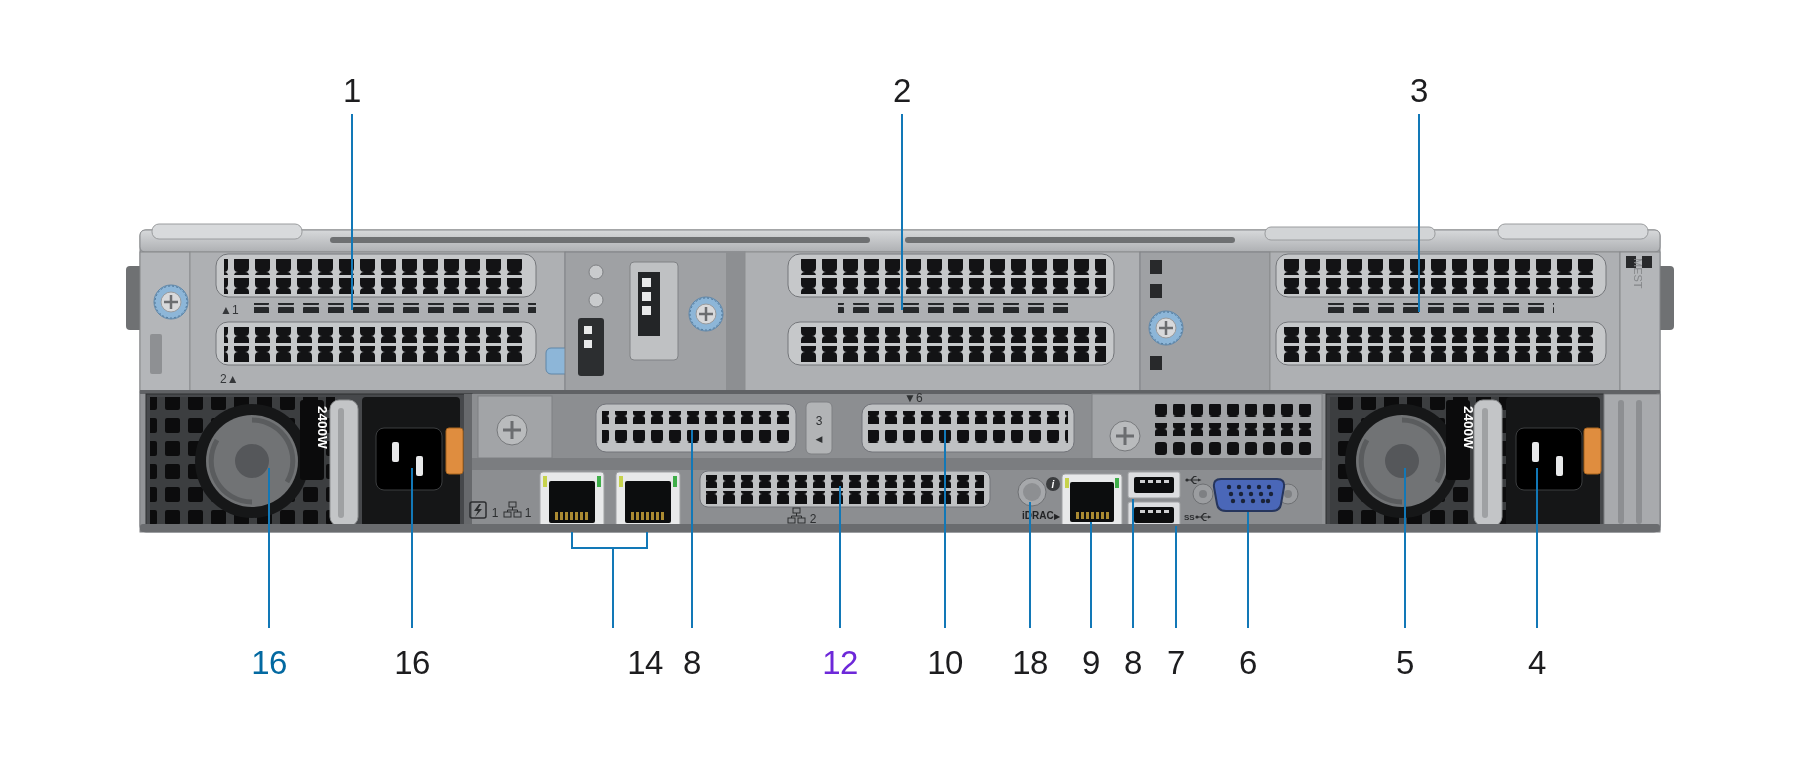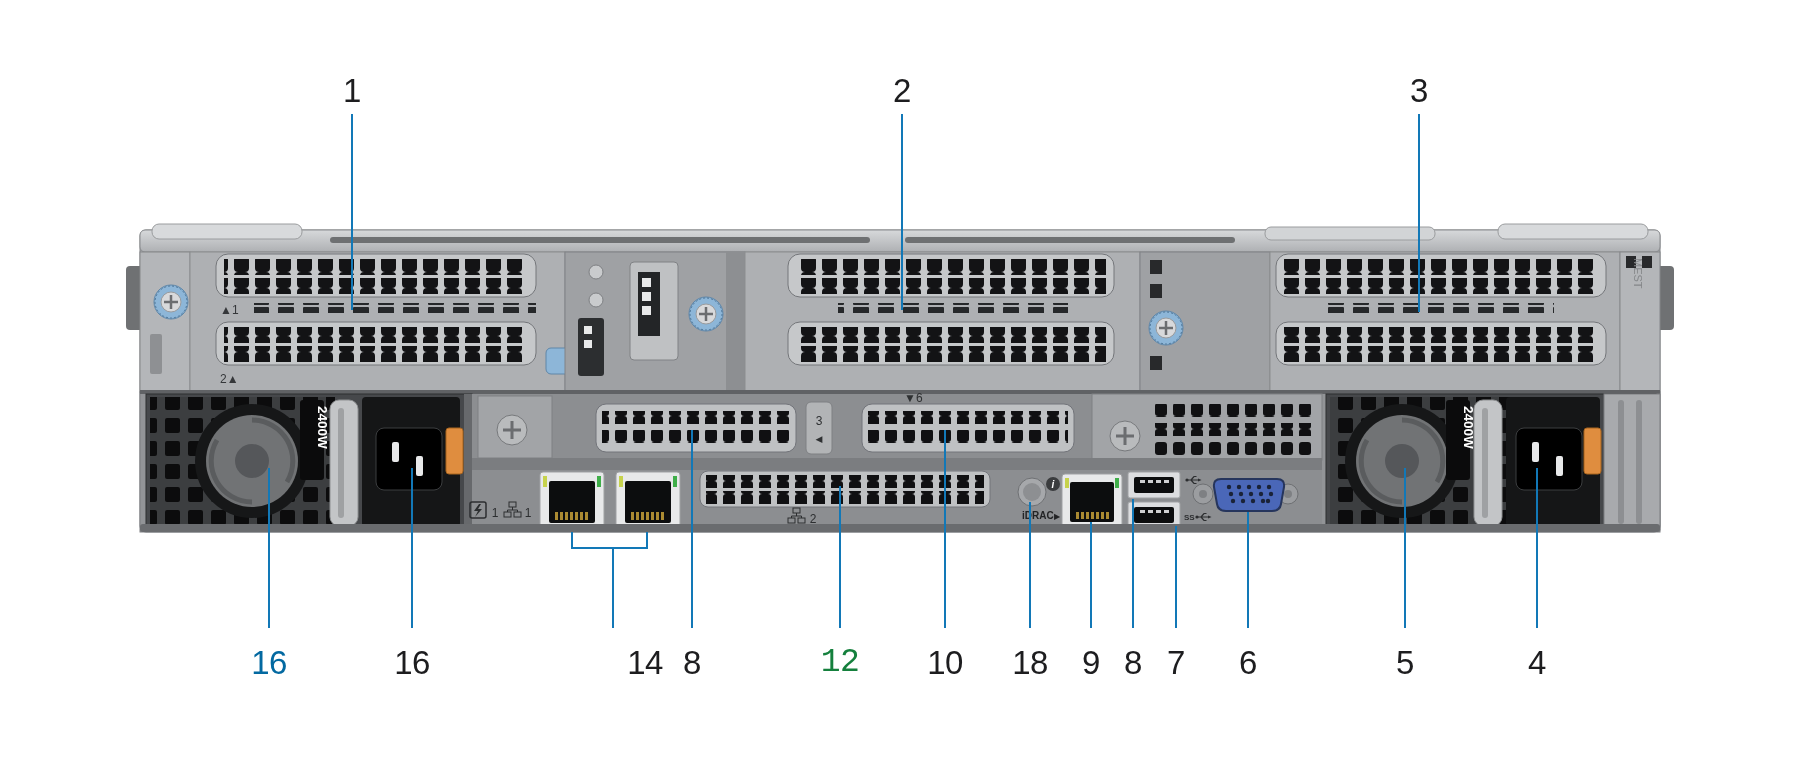--- a/index.html
+++ b/index.html
@@ -405,18 +405,18 @@
     <div class="callout-number" style="left: 902px; top: 90px; color: rgb(29, 29, 31);">2</div>
     <div class="callout-number" style="left: 1419px; top: 90px; color: rgb(29, 29, 31);">3</div>
     <div class="callout-number" style="left: 1537px; top: 662px; color: rgb(29, 29, 31);">4</div>
     <div class="callout-number" style="left: 1405px; top: 662px; color: rgb(29, 29, 31);">5</div>
     <div class="callout-number" style="left: 1248px; top: 662px; color: rgb(29, 29, 31);">6</div>
     <div class="callout-number" style="left: 1176px; top: 662px; color: rgb(29, 29, 31);">7</div>
     <div class="callout-number" style="left: 1133px; top: 662px; color: rgb(29, 29, 31);">8</div>
     <div class="callout-number" style="left: 1091px; top: 662px; color: rgb(29, 29, 31);">9</div>
     <div class="callout-number" style="left: 1030px; top: 662px; color: rgb(29, 29, 31);">18</div>
     <div class="callout-number" style="left: 945px; top: 662px; color: rgb(29, 29, 31);">10</div>
-    <div class="callout-number" style="left: 840px; top: 662px; color: #15803d; font-family: Liberation Mono, monospace;">12</div>
+    <div class="callout-number" style="left: 840px; top: 662px; color: #6d28d9;">12</div>
     <div class="callout-number" style="left: 692px; top: 662px; color: rgb(29, 29, 31);">8</div>
     <div class="callout-number" style="left: 613px; top: 662px; color: rgb(29, 29, 31); margin-left: 32px;">14</div>
     <div class="callout-number" style="left: 412px; top: 662px; color: rgb(29, 29, 31);">16</div>
     <div class="callout-number" style="left: 269px; top: 662px; color: #0369a1;">16</div>
   </div>
 
 </body></html>

